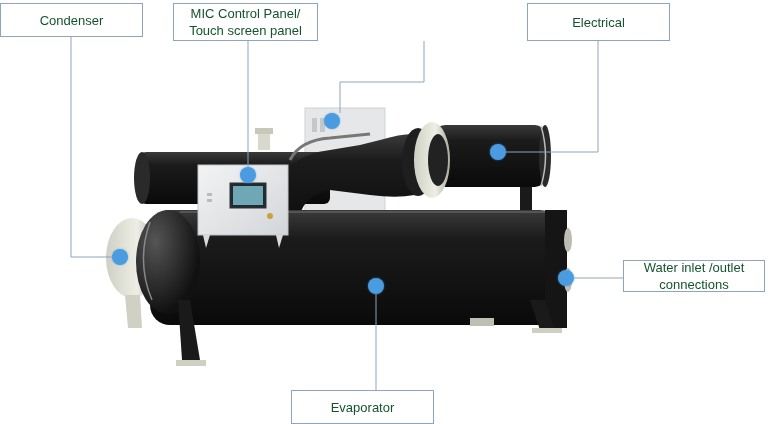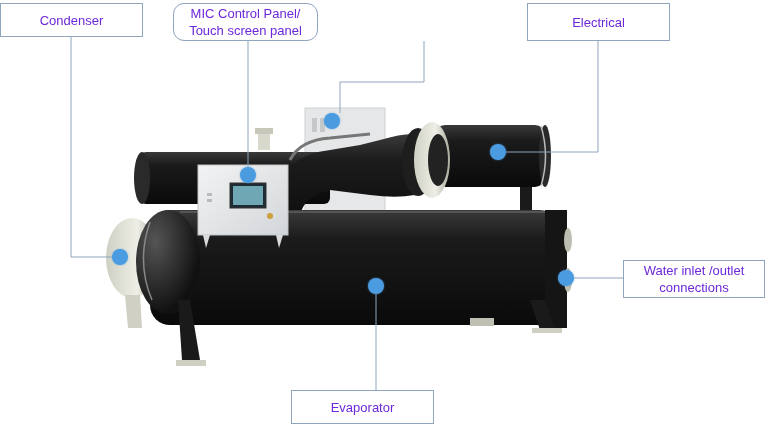--- a/index.html
+++ b/index.html
@@ -5,21 +5,21 @@
   html, body { margin: 0; padding: 0; }
   body {
     width: 768px; height: 424px; background: #ffffff;
     position: relative; overflow: hidden;
     font-family: "Liberation Sans", "DejaVu Sans", sans-serif;
   }
   .stage { position: absolute; left: 0; top: 0; width: 768px; height: 424px; }
   .label-box {
     position: absolute; background: #fff;
     border: 1px solid #8fa5bd;
-    color: #6d28d9; font-size: 13px; line-height: 17px;
+    color: #14532d; font-size: 13px; line-height: 17px;
     display: flex; align-items: center; justify-content: center;
     text-align: center; box-sizing: border-box; white-space: pre-line;
     z-index: 3;
   }
   svg.machine { position: absolute; left: 0; top: 0; z-index: 1; }
   svg.leaders { position: absolute; left: 0; top: 0; z-index: 2; pointer-events: none; }
   .dot {
     position: absolute; width: 16px; height: 16px; border-radius: 50%;
     background: #4a9be0; box-shadow: 0 0 2px rgba(74,155,224,.7);
     transform: translate(-8px,-8px); z-index: 4;
@@ -123,19 +123,19 @@
   </svg>
 
   <div class="dot" style="left:120px;top:257px;"></div>
   <div class="dot" style="left:248px;top:175px;"></div>
   <div class="dot" style="left:332px;top:121px;"></div>
   <div class="dot" style="left:498px;top:152px;"></div>
   <div class="dot" style="left:566px;top:278px;"></div>
   <div class="dot" style="left:376px;top:286px;"></div>
 
   <div class="label-box" style="left:0px;top:3px;width:143px;height:34px;">Condenser</div>
-  <div class="label-box" style="left:173px;top:3px;width:145px;height:38px;border-radius:11px;">MIC Control Panel/
+  <div class="label-box" style="left:173px;top:3px;width:145px;height:38px;">MIC Control Panel/
 Touch screen panel</div>
   <div class="label-box" style="left:527px;top:3px;width:143px;height:38px;">Electrical</div>
-  <div class="label-box" style="left:623px;top:260px;width:142px;height:38px;">Water inlet /outlet
+  <div class="label-box" style="left:623px;top:260px;width:142px;height:32px;">Water inlet /outlet
 connections</div>
   <div class="label-box" style="left:291px;top:390px;width:143px;height:34px;">Evaporator</div>
 </div>
 
 </body></html>

